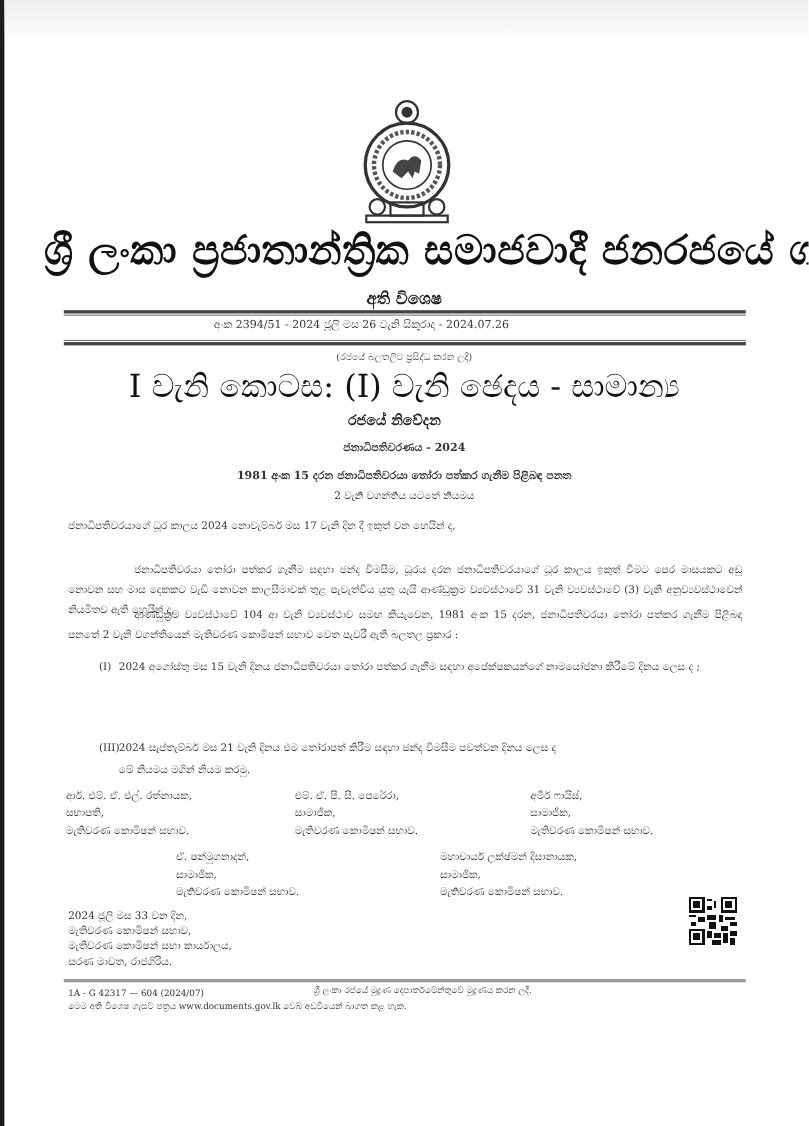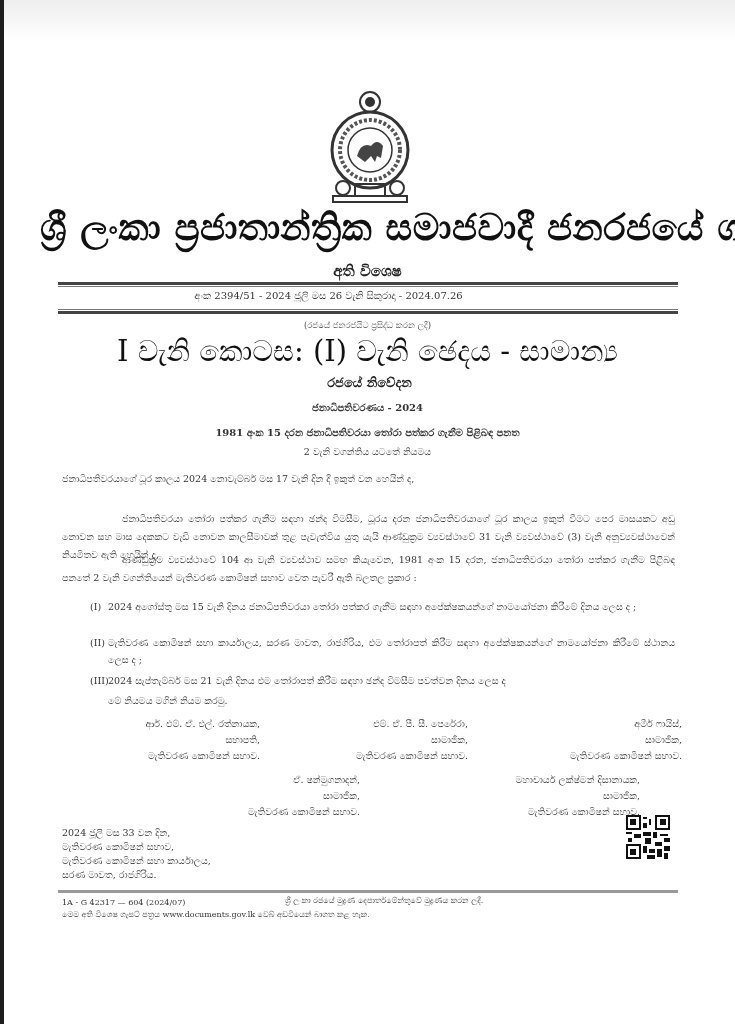--- a/index.html
+++ b/index.html
@@ -17,30 +17,30 @@
   .center { text-align:center; }
 
   .emblem { left:325px; top:88px; width:90px; height:118px; }
   .gz-title { left:40px; top:205px; width:660px; font-size:37px; font-weight:bold; letter-spacing:0.5px; color:#111; white-space:nowrap; }
   .extra { left:0; top:262px; width:735px; font-size:15px; font-weight:bold; color:#222; }
   .rule-thick { height:3px; background:#444; }
   .rule-thin { height:1px; background:#777; }
   .issue-line { left:0; top:290px; width:657px; font-size:10px; color:#333; }
   .pub-note { left:0; top:320px; width:735px; font-size:8.5px; color:#444; }
   .part-title { left:0; top:334px; width:735px; font-size:29px; color:#111; white-space:nowrap; }
-  .notif { left:13px; top:375px; width:713px; font-size:13px; font-weight:bold; color:#222; }
+  .notif { left:2px; top:375px; width:713px; font-size:13px; font-weight:bold; color:#222; }
   .dept { left:0; top:402px; width:735px; font-size:10px; font-weight:bold; color:#333; }
   .act { left:0; top:427px; width:735px; font-size:10px; font-weight:bold; color:#333; }
   .section { left:0; top:446px; width:735px; font-size:9.5px; color:#333; }
   .para { left:62px; width:613px; font-size:9.5px; line-height:18px; color:#333; text-align:justify; }
   .indent { text-indent:60px; }
   .li { left:90px; width:585px; font-size:9.5px; line-height:17px; color:#333; }
   .li .num { position:absolute; left:0; top:0; }
   .li .txt { display:block; margin-left:18px; text-align:justify; }
-  .sig { font-size:9.5px; line-height:16px; color:#333; text-align:right; width:200px; }
+  .sig { font-size:9.5px; line-height:16px; color:#333; text-align:left; width:200px; }
   .addr { left:62px; top:826px; font-size:9.5px; line-height:14px; color:#333; }
   .footer-rule { left:58px; top:890px; width:620px; height:3px; background:#999; }
   .footer { font-size:8px; color:#333; white-space:nowrap; }
   .footer b { font-weight:normal; }
   .qr { left:626px; top:815px; width:44px; height:44px; }
 </style>
 </head>
 <body>
 
 <div class="left-strip"></div>
@@ -63,38 +63,34 @@
 
   <div class="abs gz-title center">ශ්‍රී ලංකා ප්‍රජාතාන්ත්‍රික සමාජවාදී ජනරජයේ ගැසට් පත්‍රය</div>
   <div class="abs extra center">අති විශෙෂ</div>
 
   <div class="abs rule-thick" style="left:58px; top:282px; width:620px;"></div>
   <div class="abs rule-thin" style="left:58px; top:286px; width:620px;"></div>
   <div class="abs issue-line center">අංක 2394/51 - 2024 ජූලි මස 26 වැනි සිකුරාදා - 2024.07.26</div>
   <div class="abs rule-thin" style="left:58px; top:309px; width:620px;"></div>
   <div class="abs rule-thick" style="left:58px; top:311px; width:620px;"></div>
 
-  <div class="abs pub-note center">(රජයේ ජනරජයිට ප්‍රසිද්ධ කරන ලදී)</div>
+  <div class="abs pub-note center">(රජයේ බලතලිට ප්‍රසිද්ධ කරන ලදී)</div>
   <div class="abs part-title center">I වැනි කොටස: (I) වැනි ඡෙදය - සාමාන්‍ය</div>
   <div class="abs notif center">රජයේ නිවේදන</div>
   <div class="abs dept center">ජනාධිපතිවරණය - 2024</div>
   <div class="abs act center">1981 අංක 15 දරන ජනාධිපතිවරයා තෝරා පත්කර ගැනීම පිළිබඳ පනත</div>
   <div class="abs section center">2 වැනි වගන්තිය යටතේ නියමය</div>
 
   <div class="abs para" style="top:470px;">ජනාධිපතිවරයාගේ ධූර කාලය 2024 නොවැම්බර් මස 17 වැනි දින දී ඉකුත් වන හෙයින් ද,</div>
   <div class="abs para indent" style="top:494px;margin-top:16px;">ජනාධිපතිවරයා තෝරා පත්කර ගැනීම සඳහා ඡන්ද විමසීම, ධූරය දරන ජනාධිපතිවරයාගේ ධූර කාලය ඉකුත් වීමට පෙර මාසයකට අඩු නොවන සහ මාස දෙකකට වැඩි නොවන කාලසීමාවක් තුළ පැවැත්විය යුතු යැයි ආණ්ඩුක්‍රම ව්‍යවස්ථාවේ 31 වැනි ව්‍යවස්ථාවේ (3) වැනි අනුව්‍යවස්ථාවෙන් නියමිතව ඇති හෙයින් ද,</div>
   <div class="abs para indent" style="top:551px;">ආණ්ඩුක්‍රම ව්‍යවස්ථාවේ 104 ආ වැනි ව්‍යවස්ථාව සමඟ කියැවෙන, 1981 අංක 15 දරන, ජනාධිපතිවරයා තෝරා පත්කර ගැනීම පිළිබඳ පනතේ 2 වැනි වගන්තියෙන් මැතිවරණ කොමිෂන් සභාව වෙත පැවරී ඇති බලතල ප්‍රකාර :</div>
 
   <div class="abs li" style="top:598px;">
     <span class="num">(I)</span>
     <span class="txt">2024 අගෝස්තු මස 15 වැනි දිනය ජනාධිපතිවරයා තෝරා පත්කර ගැනීම සඳහා අපේක්ෂකයන්ගේ නාමයෝජනා කිරීමේ දිනය ලෙස ද ;</span>
-  </div>
-  <div class="abs li" style="top:634px;">
-    <span class="num">(II)</span>
-    <span class="txt">මැතිවරණ කොමිෂන් සභා කාර්යාලය, සරණ මාවත, රාජගිරිය, එම තෝරාපත් කිරීම සඳහා අපේක්ෂකයන්ගේ නාමයෝජනා කිරීමේ ස්ථානය ලෙස ද ;</span>
   </div>
   <div class="abs li" style="top:672px;">
     <span class="num">(III)</span>
     <span class="txt">2024 සැප්තැම්බර් මස 21 වැනි දිනය එම තෝරාපත් කිරීම සඳහා ඡන්ද විමසීම පවත්වන දිනය ලෙස ද</span>
   </div>
   <div class="abs li" style="top:692px;">
     <span class="txt">මේ නියමය මගින් නියම කරමු.</span>
   </div>
 
   <div class="abs sig" style="left:60px; top:716px;">

